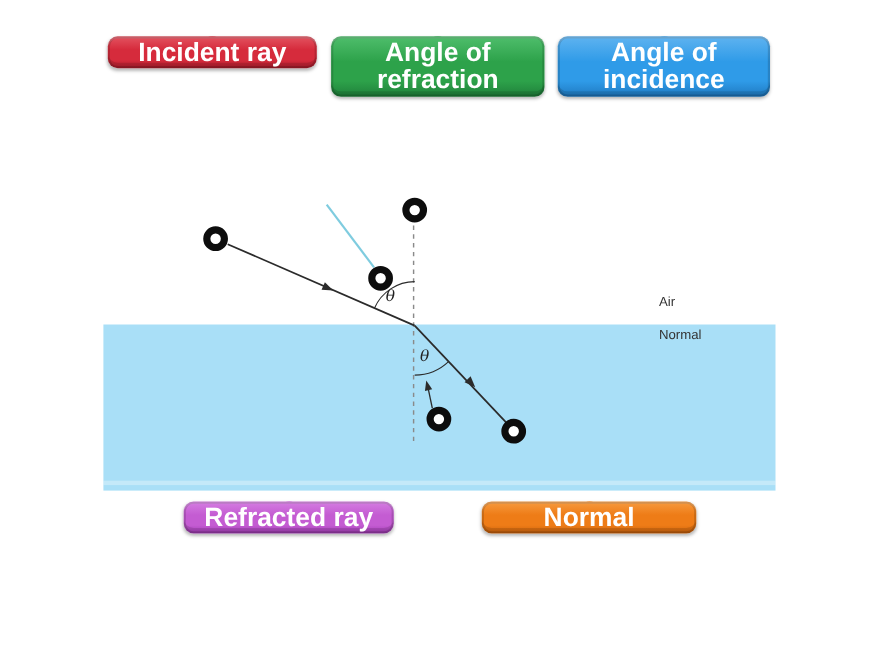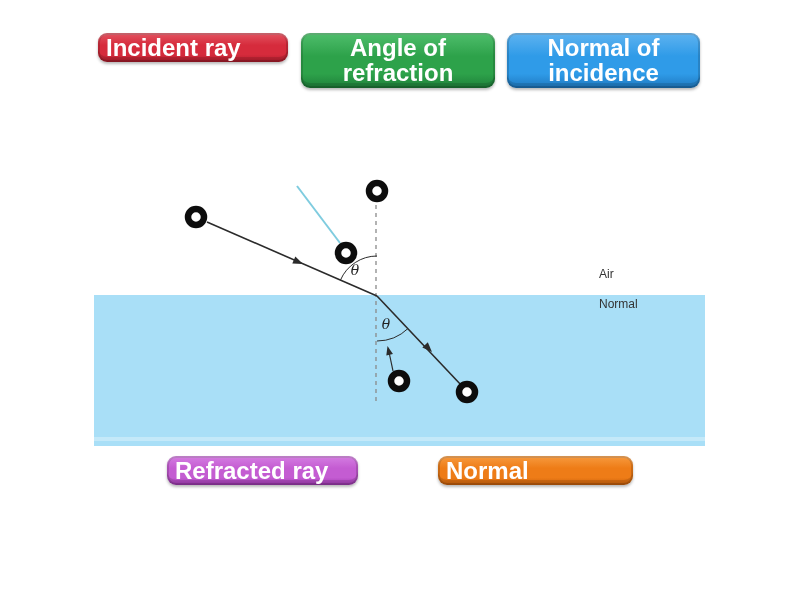--- a/index.html
+++ b/index.html
@@ -5,21 +5,21 @@
   html,body{margin:0;padding:0;background:#fff;}
   #stage{
     position:relative;width:800px;height:600px;background:#fff;overflow:hidden;
     font-family:"Liberation Sans","DejaVu Sans",sans-serif;
     --water:#a9dff7;--ink:#2b2b2b;--norm:#8a8a8a;--cyan:#7fccdf;
   }
   
   .tile{position:absolute;}
   .tile-box{
     position:absolute;left:0;right:0;border-radius:9px;
-    display:flex;align-items:center;
+    display:flex;align-items:center;justify-content:center;
     padding:2px 8px;box-sizing:border-box;text-align:center;
     color:#fff;font-weight:700;font-size:24px;line-height:1.06;
     background:linear-gradient(180deg,var(--cl),var(--c) 42%,var(--c) 74%,var(--cd));
     box-shadow:inset 0 0 0 2px rgba(0,0,0,.15),inset 0 -5px 0 rgba(0,0,0,.12),
                inset 0 2px 0 rgba(255,255,255,.18),0 2px 3px rgba(0,0,0,.28);
   }
   .tile-stem{position:absolute;left:50%;transform:translateX(-50%);width:8px;background:var(--c);border-radius:4px;}
   .tile-pin{position:absolute;left:50%;transform:translateX(-50%);width:23px;height:23px;border-radius:50%;background:var(--c);}
   .tile--top  .tile-box{top:0;height:72;}
   .tile--top  .tile-stem{top:68;height:26;}
@@ -95,21 +95,21 @@
     <div class="tile-pin"></div>
     <div class="tile-box">
       <span>Angle of refraction</span>
     </div>
   </div>
 
   <div class="tile tile--top tile-2" style="--c: #2f9be8; --cd: #1f79c0; --cl: #5fb3f0;">
     <div class="tile-stem"></div>
     <div class="tile-pin"></div>
     <div class="tile-box">
-      <span>Normal of incidence</span>
+      <span>Angle of incidence</span>
     </div>
   </div>
 
   <div class="tile tile--bottom tile-3" style="--c: #c45cd2; --cd: #a23bb5; --cl: #d57ee2;">
     <div class="tile-stem"></div>
     <div class="tile-pin"></div>
     <div class="tile-box">
       <span>Refracted ray</span>
     </div>
   </div>

